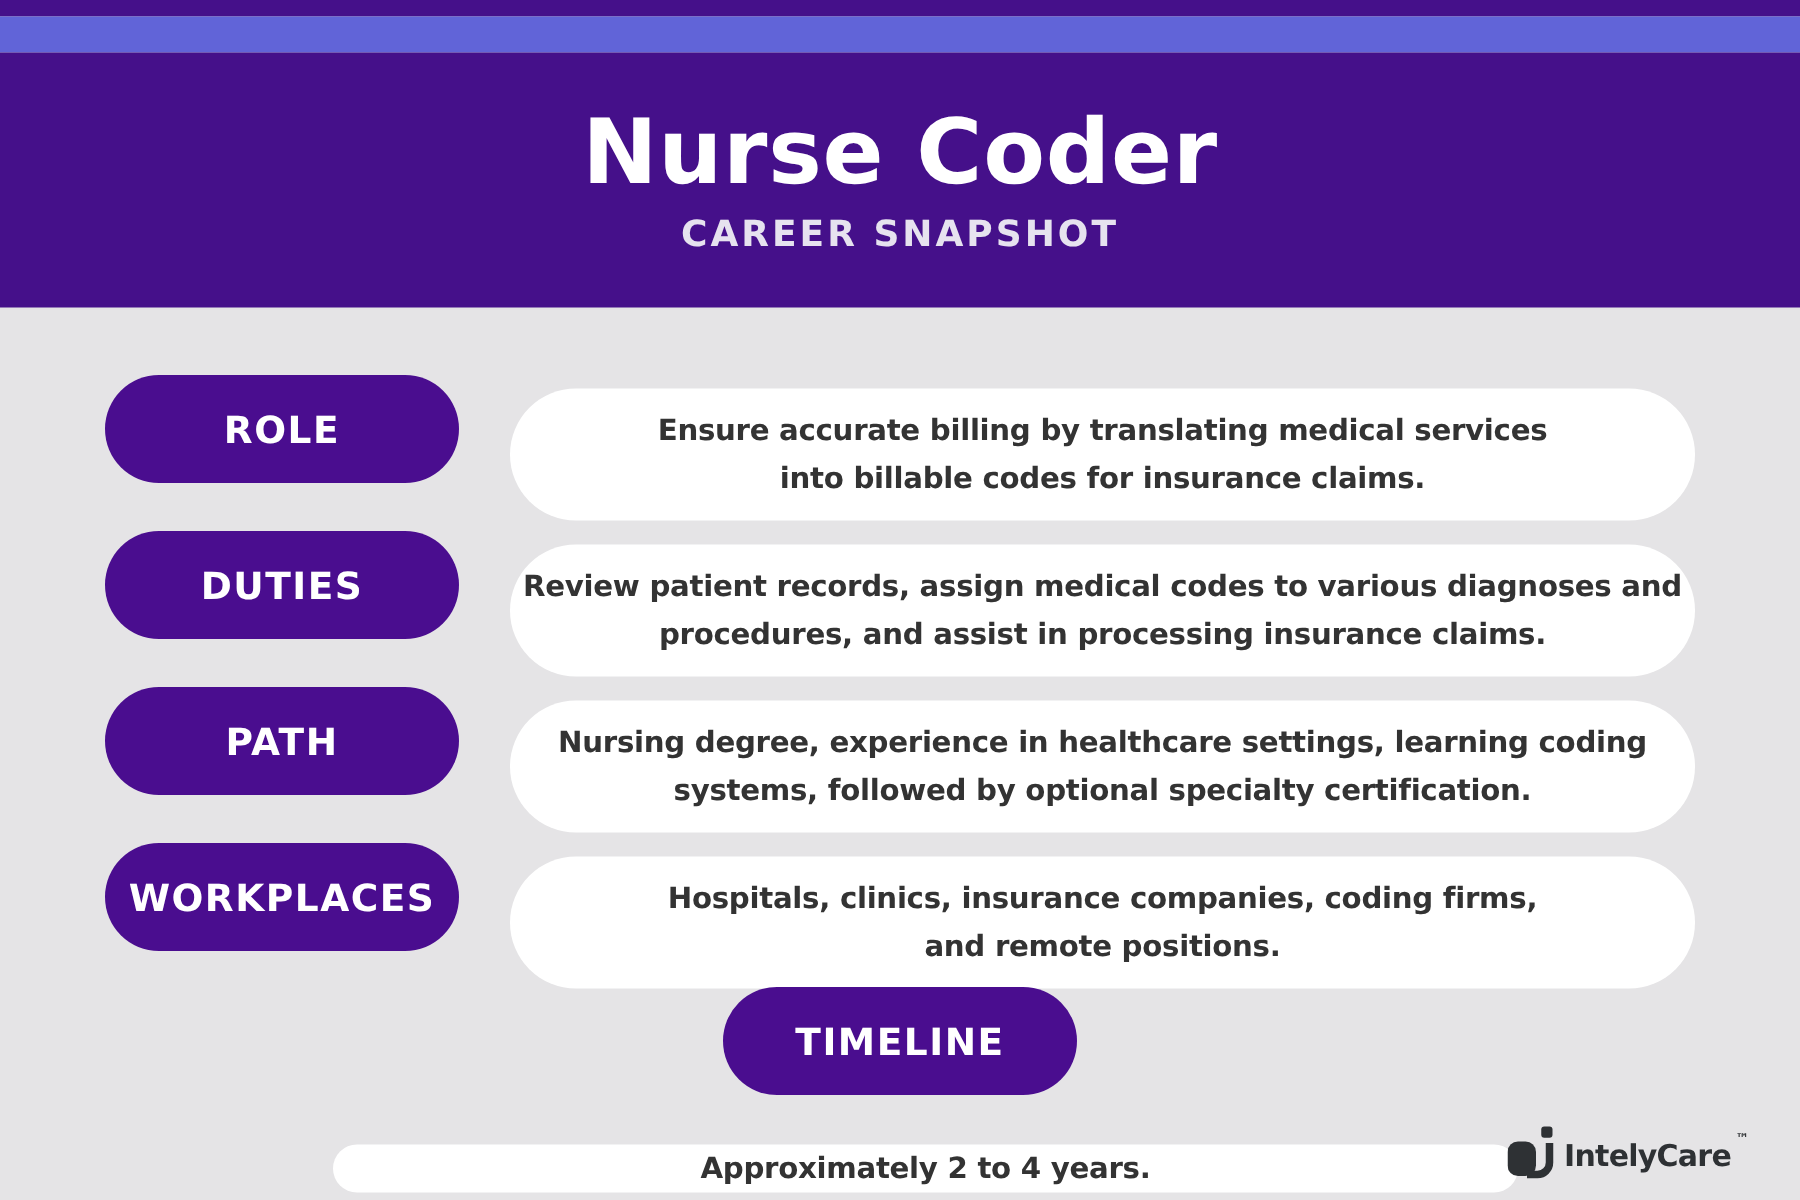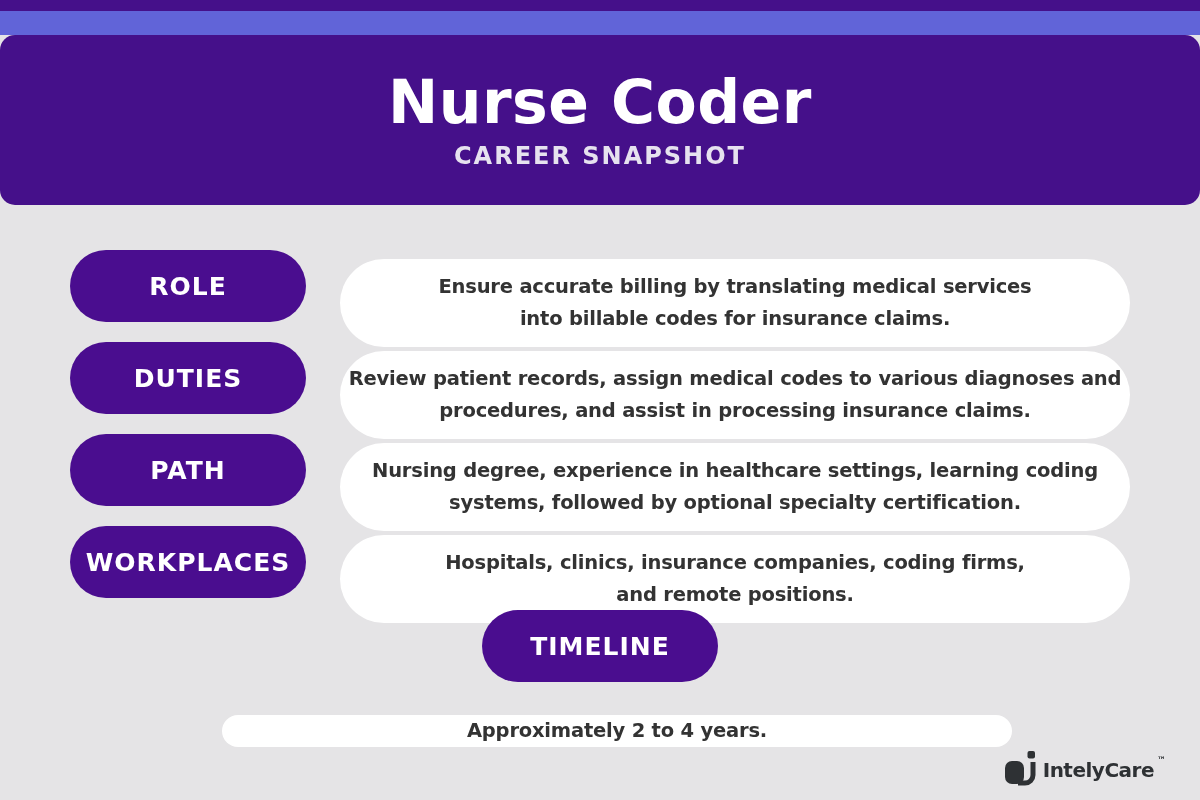--- a/index.html
+++ b/index.html
@@ -16,32 +16,32 @@
   body{
     width:1200px;height:800px;
     background:var(--bg);
     font-family:"DejaVu Sans","Liberation Sans",sans-serif;
     overflow:hidden;position:relative;
   }
   .top-strip-dark{height:11px;background:var(--purple);}
   .top-strip-light{height:24px;background:var(--periwinkle);}
   .header{
     height:170px;background:var(--purple);
-    display:flex;flex-direction:column;align-items:center;justify-content:center;border-radius:15px;
+    display:flex;flex-direction:column;align-items:center;justify-content:center;
   }
   .title{
     color:#ffffff;font-size:60px;font-weight:bold;letter-spacing:.5px;line-height:1.05;
   }
   .subtitle{
     margin-top:10px;color:var(--subtitle);
     font-size:24px;font-weight:bold;letter-spacing:2px;line-height:1.05;
   }
   .rows{
     margin:37px 70px 0 70px;
-    display:flex;flex-direction:column;gap:4px;
+    display:flex;flex-direction:column;gap:16px;
   }
   .row{display:flex;align-items:center;height:88px;}
   .row.short{height:92px;flex-direction:column;}
   .pill{
     flex:none;width:236px;height:72px;
     background:var(--pill-purple);border-radius:36px;
     display:flex;align-items:center;justify-content:center;
     color:#ffffff;font-weight:bold;font-size:25px;letter-spacing:1px;
   }
   .card{

